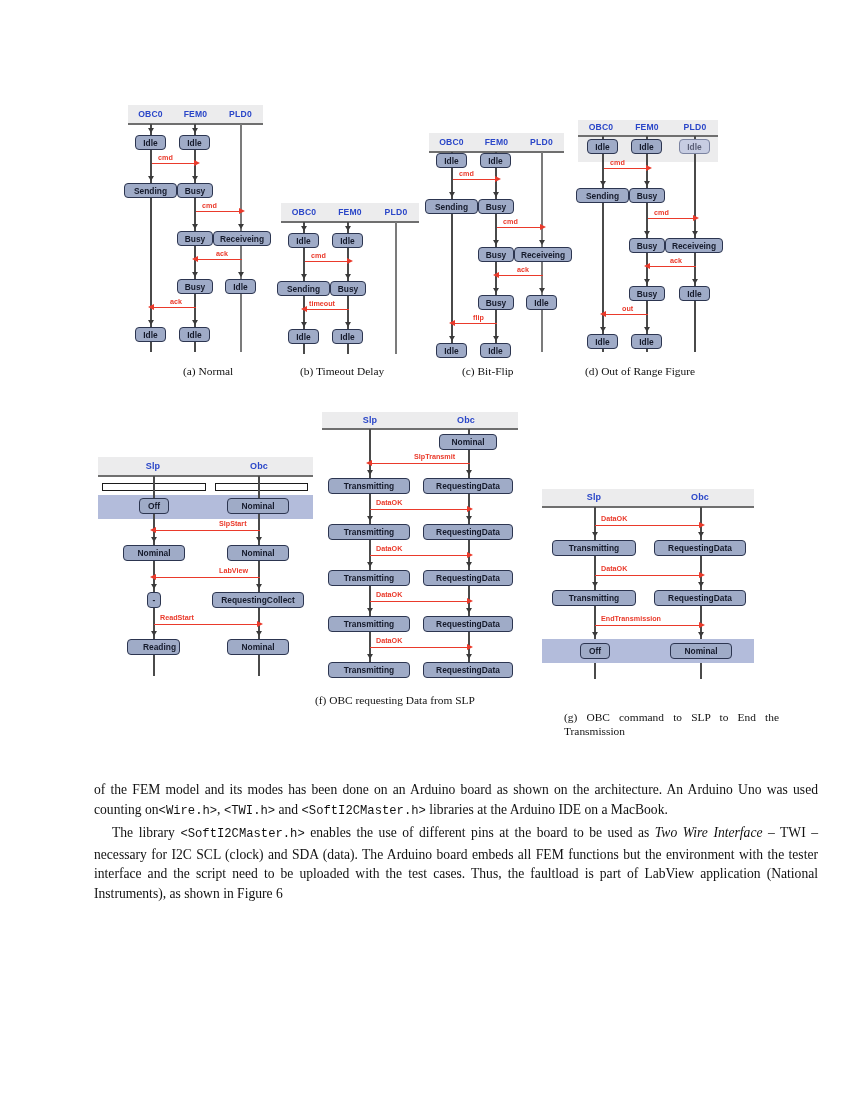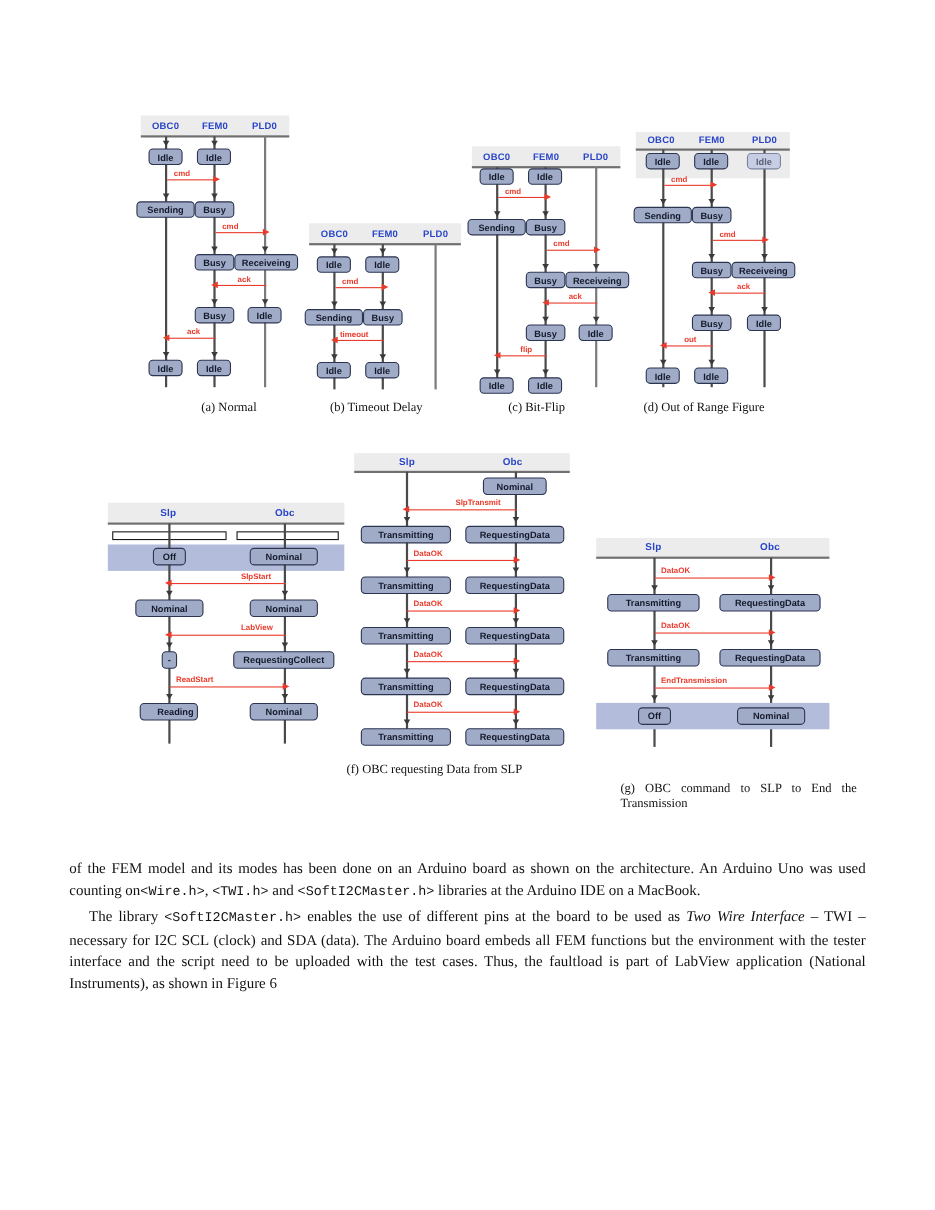--- a/index.html
+++ b/index.html
@@ -60,20 +60,21 @@
   }
   .vth{position:absolute;width:0;height:0;
     border-left:3.4px solid transparent;border-right:3.4px solid transparent;
     border-top:5px solid #3a3a3a;}
 
   
   .para{
     position:absolute;font-family:"Liberation Serif", serif;
     font-size:13.6px;line-height:19.6px;color:#111;text-align:justify;
     text-justify:inter-word;
+    margin-left:31px;
   }
   .mono{font-family:"Liberation Mono", monospace;font-size:12.2px;}
   .ital{font-style:italic;}
 </style>
 </head>
 <body>
 
 <div class="page">
 
 

